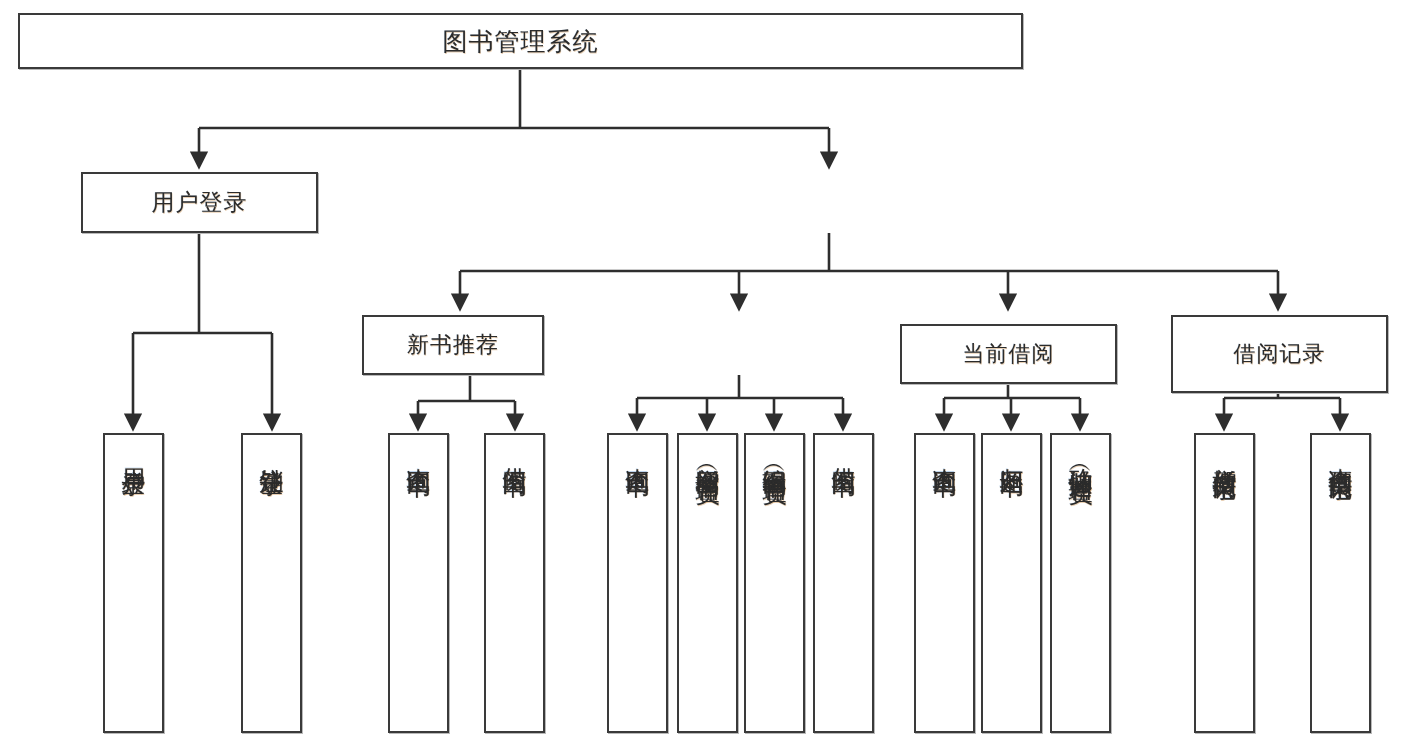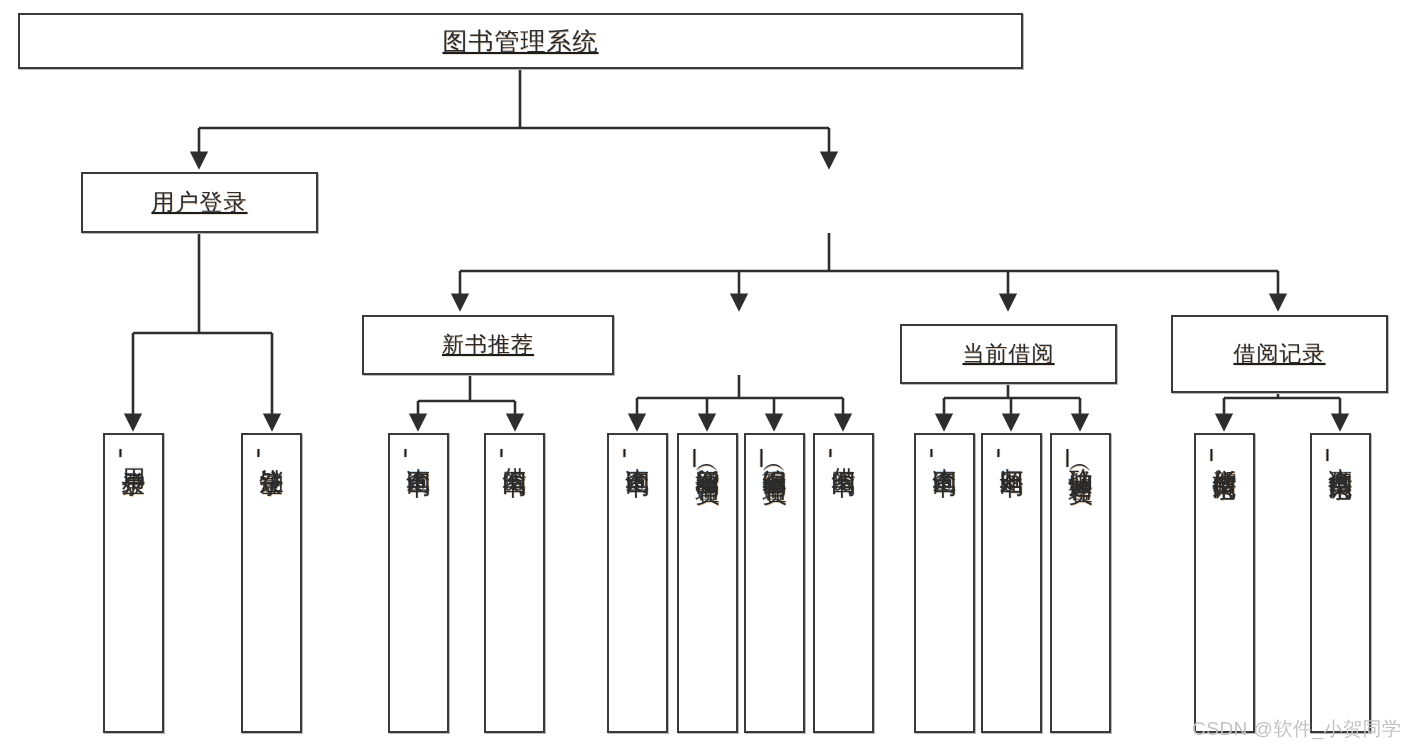--- a/index.html
+++ b/index.html
@@ -28,21 +28,20 @@
   }
   .node {
     position: absolute;
     box-sizing: border-box;
     background: #ffffff;
     border: 2px solid #3a3a3a;
     display: flex;
     align-items: center;
     justify-content: center;
     box-shadow: 1px 1px 0 #b9b9b9;
-    text-decoration: underline;
   }
   .node .label {
     color: #2b2b2b;
     text-align: center;
     letter-spacing: 1px;
     white-space: nowrap;
     text-shadow: 0.6px 0.6px 0 rgba(205,150,90,0.45), -0.4px -0.4px 0 rgba(120,165,215,0.35);
   }
   .node.root .label { font-size: 25px; }
   .node.lvl2 .label { font-size: 23px; }
@@ -122,21 +121,21 @@
   </svg>
 
   <div class="node root" style="left:18px; top:13px; width:1005px; height:56px;">
     <span class="label">图书管理系统</span>
   </div>
 
   <div class="node lvl2" style="left:81px; top:172px; width:237px; height:61px;">
     <span class="label">用户登录</span>
   </div>
 
-  <div class="node lvl3" style="left:362px; top:315px; width:252px; height:60px;">
+  <div class="node lvl3" style="left:362px; top:315px; width:182px; height:60px;">
     <span class="label">新书推荐</span>
   </div>
   <div class="node lvl3" style="left:900px; top:324px; width:217px; height:60px;">
     <span class="label">当前借阅</span>
   </div>
   <div class="node lvl3" style="left:1171px; top:315px; width:217px; height:78px;">
     <span class="label">借阅记录</span>
   </div>
 
   <div class="node leaf" style="left:103px; top:433px; width:61px; height:300px;">
@@ -176,15 +175,14 @@
     <span class="label">确认归还（管理员）</span>
   </div>
 
   <div class="node leaf" style="left:1194px; top:433px; width:61px; height:300px;">
     <span class="label">新增借阅记录</span>
   </div>
   <div class="node leaf" style="left:1310px; top:433px; width:61px; height:300px;">
     <span class="label">查询借阅记录</span>
   </div>
 
-  <div class="watermark" style="left:1192px; top:716px;">CSDN @软件_小贺同学</div>
 
 </div>
 
 </body></html>

